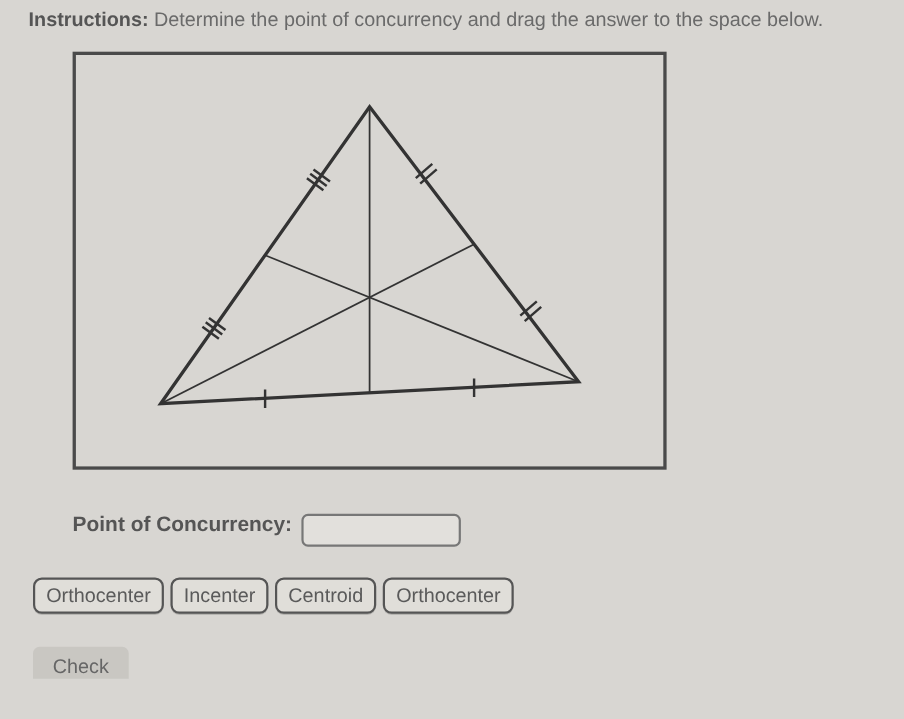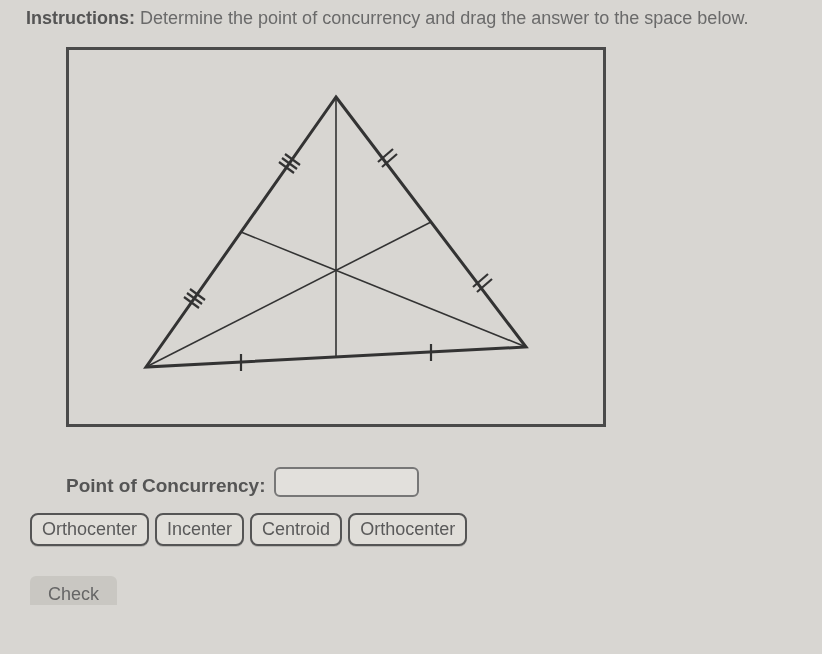--- a/index.html
+++ b/index.html
@@ -33,37 +33,37 @@
       background: #d8d6d2;
       margin-left: 40px;
       display: flex;
       align-items: center;
       justify-content: center;
     }
     .answer-row {
       margin-top: 40px;
       margin-left: 40px;
       display: flex;
-      align-items: flex-end;
+      align-items: flex-start;
     }
     .answer-label {
       font-size: 19px;
       font-weight: 700;
       color: #555;
     }
     .drop-target {
       margin-left: 8px;
       width: 145px;
       height: 30px;
       border: 2px solid #777;
       border-radius: 6px;
       background: #e2e0dc;
     }
     .options-row {
-      margin-top: 16px;
+      margin-top: 28px;
       margin-left: 4px;
       display: flex;
       gap: 6px;
     }
     .option-btn {
       border: 2px solid #555;
       border-radius: 8px;
       padding: 4px 10px;
       background: #e0ded9;
       font-size: 18px;

